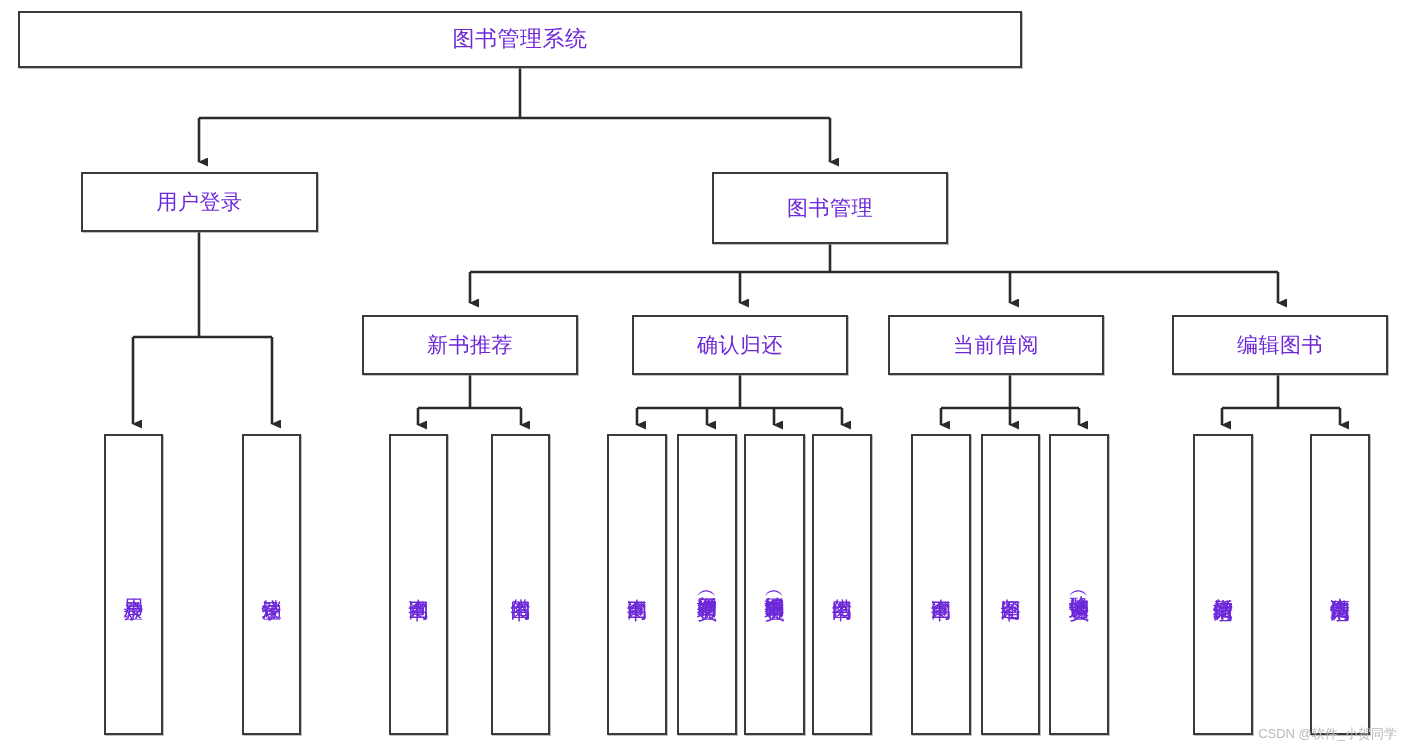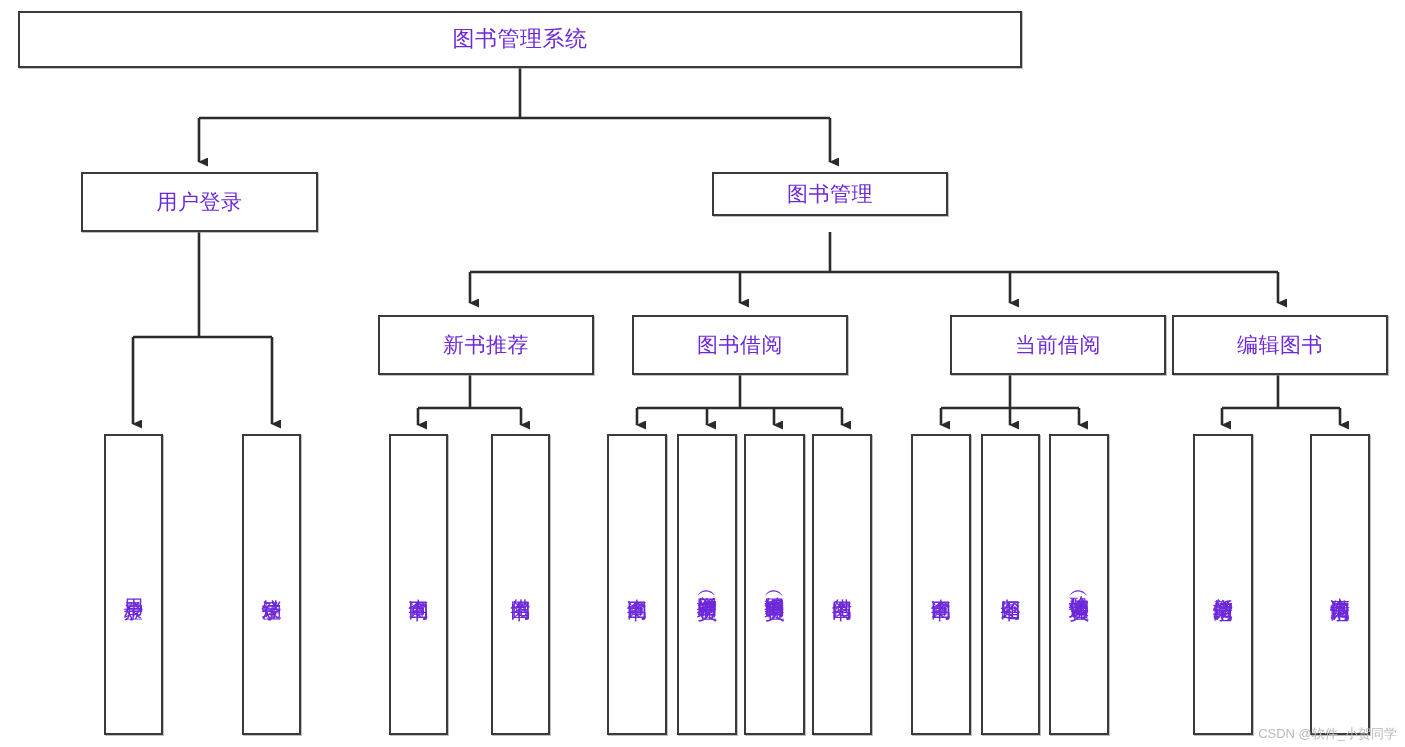--- a/index.html
+++ b/index.html
@@ -135,31 +135,31 @@
     </g>
   </svg>
 
   <div class="node horiz title" style="left:18px; top:11px; width:1004px; height:57px;">
     <span class="label">图书管理系统</span>
   </div>
 
   <div class="node horiz" style="left:81px; top:172px; width:237px; height:60px;">
     <span class="label">用户登录</span>
   </div>
-  <div class="node horiz" style="left:712px; top:172px; width:236px; height:44px;">
+  <div class="node horiz" style="left:712px; top:172px; width:236px; height:72px;">
     <span class="label">图书管理</span>
   </div>
 
-  <div class="node horiz" style="left:362px; top:315px; width:216px; height:60px;margin-left:16px;">
+  <div class="node horiz" style="left:362px; top:315px; width:216px; height:60px;">
     <span class="label">新书推荐</span>
   </div>
   <div class="node horiz" style="left:632px; top:315px; width:216px; height:60px;">
-    <span class="label">图书借阅</span>
-  </div>
-  <div class="node horiz" style="left:950px; top:315px; width:216px; height:60px;">
+    <span class="label">确认归还</span>
+  </div>
+  <div class="node horiz" style="left:888px; top:315px; width:216px; height:60px;">
     <span class="label">当前借阅</span>
   </div>
   <div class="node horiz" style="left:1172px; top:315px; width:216px; height:60px;">
     <span class="label">编辑图书</span>
   </div>
 
   <div class="node vert" style="left:104px; top:434px; width:59px; height:301px;">
     <span class="label">用户登录</span>
   </div>
   <div class="node vert" style="left:242px; top:434px; width:59px; height:301px;">

